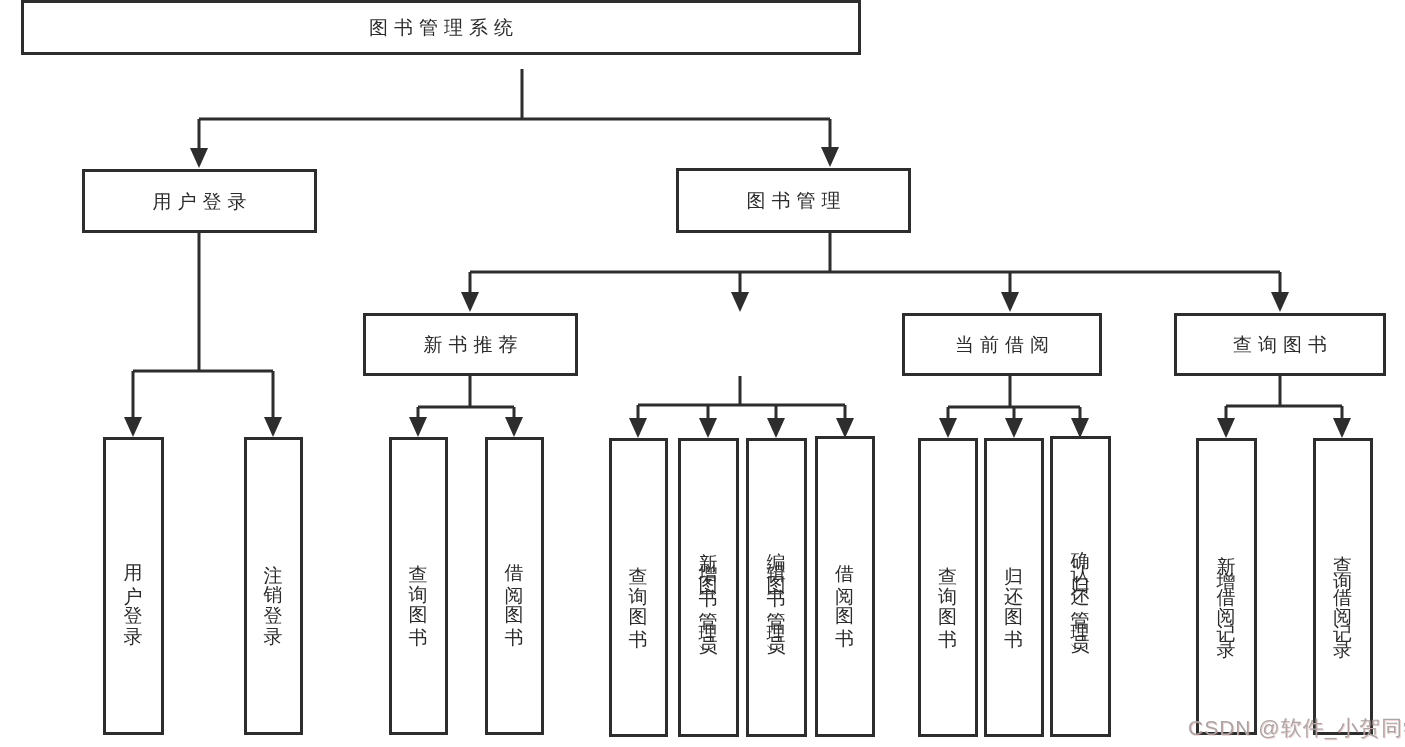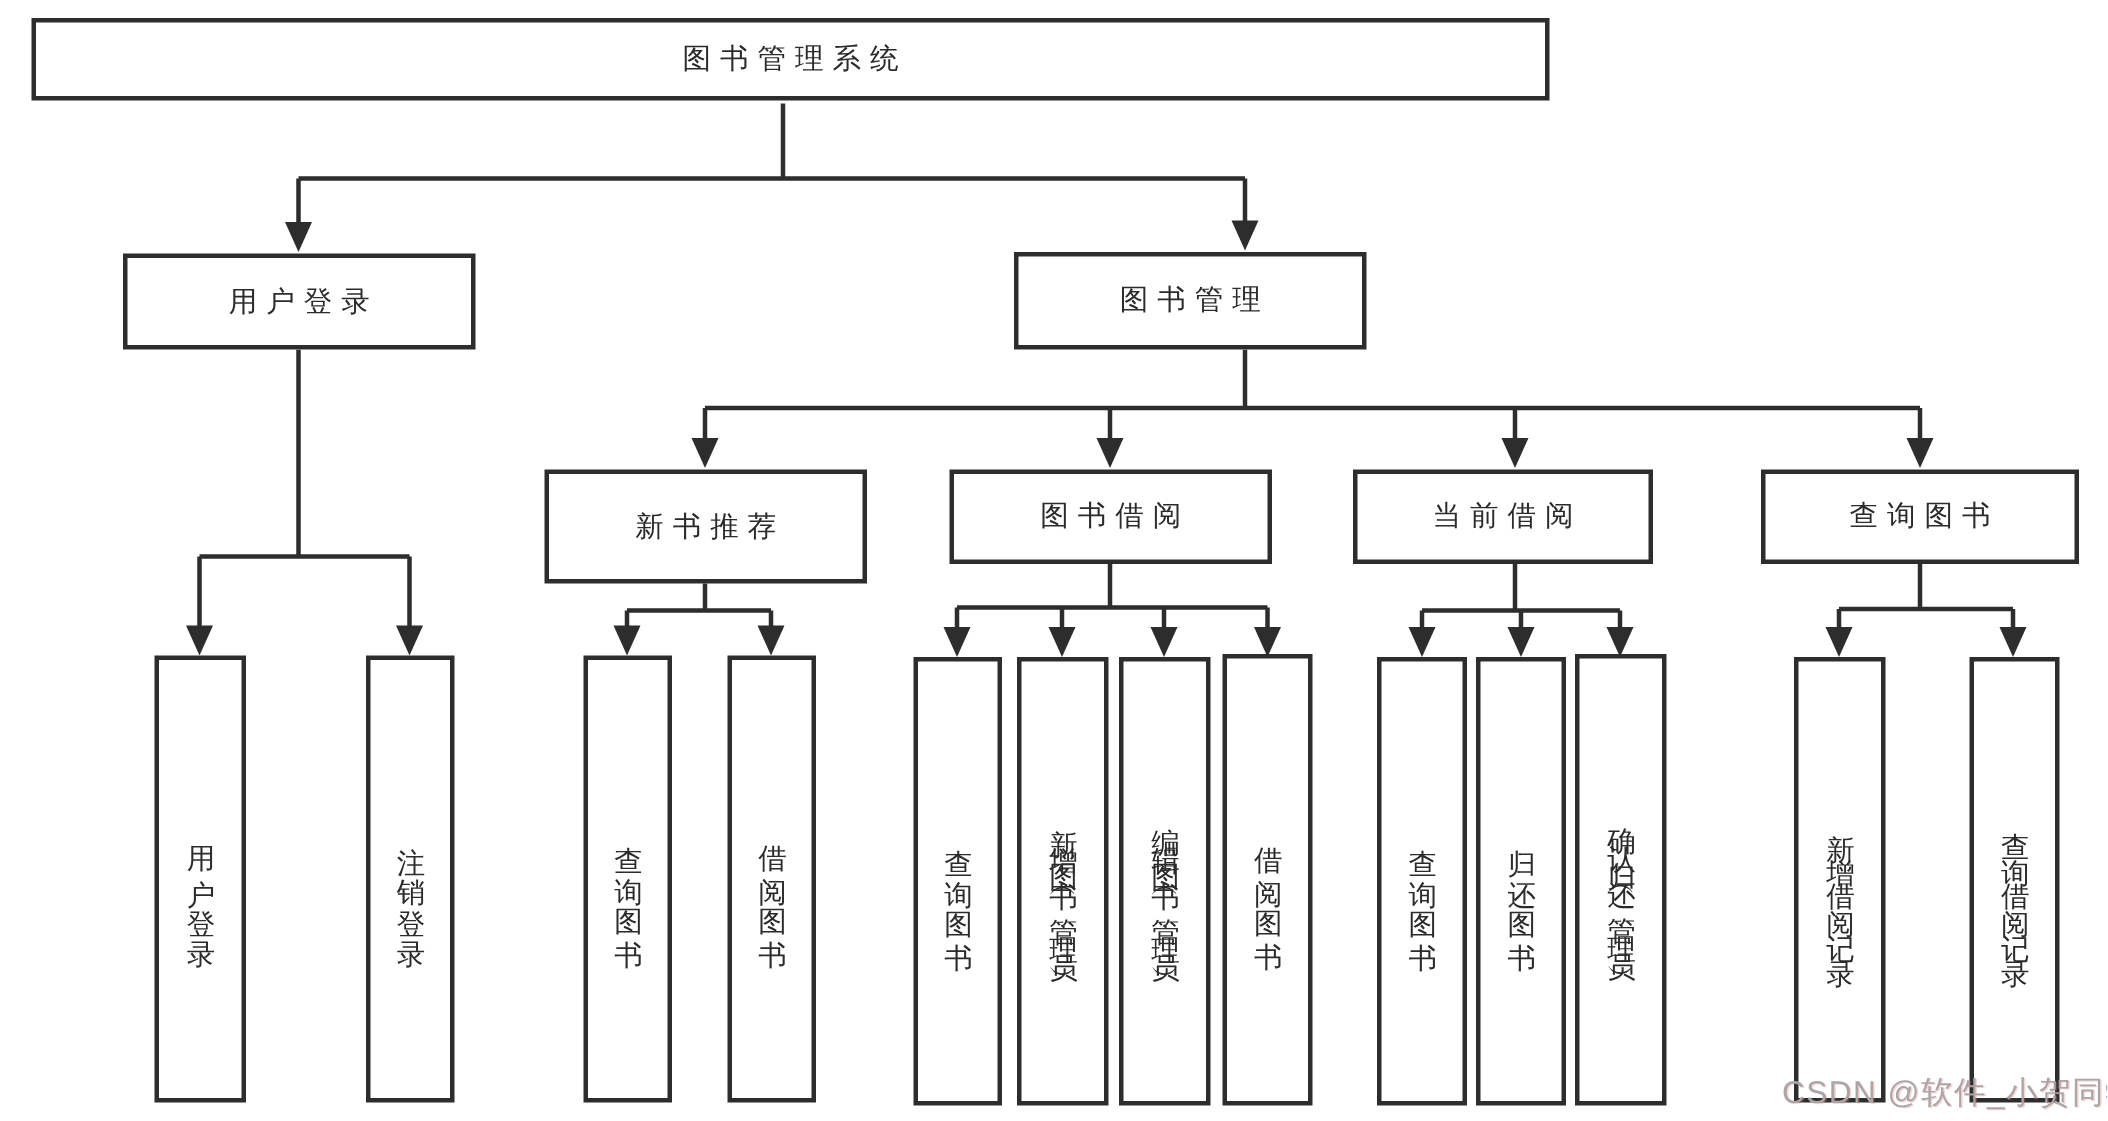--- a/index.html
+++ b/index.html
@@ -68,36 +68,33 @@
       <polygon points="767,418 785,418 776,438"></polygon>
       <polygon points="836,418 854,418 845,438"></polygon>
       <polygon points="939,418 957,418 948,438"></polygon>
       <polygon points="1005,418 1023,418 1014,438"></polygon>
       <polygon points="1071,418 1089,418 1080,438"></polygon>
       <polygon points="1217,418 1235,418 1226,438"></polygon>
       <polygon points="1333,418 1351,418 1342,438"></polygon>
     </g>
   </svg>
 
-  <div class="node h" style="left:21px;top:12px;width:1012px;height:55px">
+  <div class="node h" style="left:21px;top:0;width:840px;height:55px">
     <span>图书管理系统</span>
   </div>
 
   <div class="node h" style="left:82px;top:169px;width:235px;height:64px">
     <span>用户登录</span>
   </div>
   <div class="node h" style="left:676px;top:168px;width:235px;height:65px">
     <span>图书管理</span>
   </div>
 
-  <div class="node h" style="left:363px;top:313px;width:215px;height:76px">
+  <div class="node h" style="left:363px;top:313px;width:215px;height:63px">
     <span>新书推荐</span>
-  </div>
-  <div class="node h" style="left:633px;top:313px;width:215px;height:63px">
-    <span>图书借阅</span>
   </div>
   <div class="node h" style="left:902px;top:313px;width:200px;height:63px">
     <span>当前借阅</span>
   </div>
   <div class="node h" style="left:1174px;top:313px;width:212px;height:63px">
     <span>查询图书</span>
   </div>
 
   <div class="node v p4" style="left:103px;top:437px;width:61px;height:298px">
     <span>用户登录</span>

